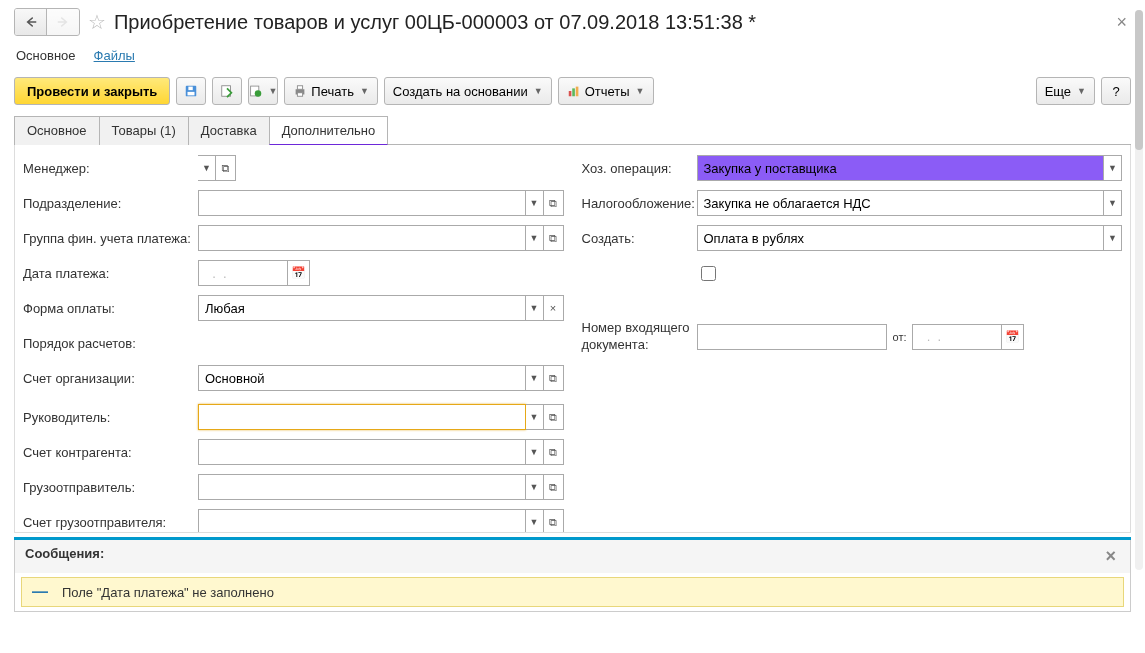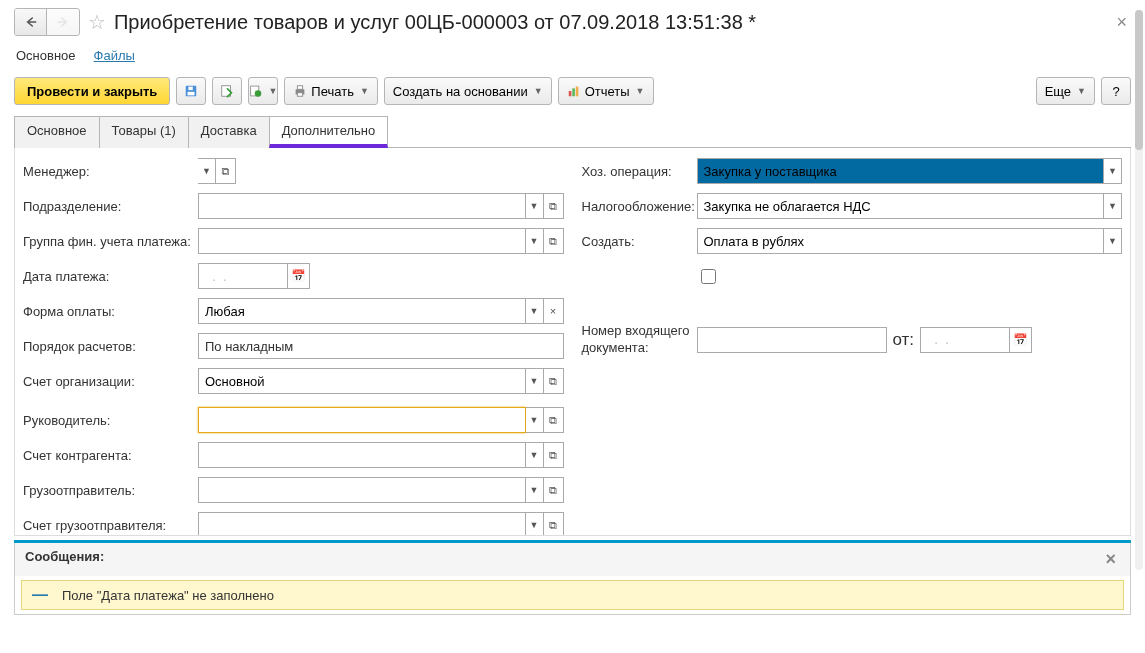--- a/index.html
+++ b/index.html
@@ -17,47 +17,47 @@
 .topnav-item { font-size: 13px; color: #333; cursor: pointer; }
 .topnav-link { color: #2a7ab0; text-decoration: underline; cursor: pointer; }
 .toolbar { display: flex; align-items: center; gap: 6px; margin-bottom: 10px; }
 .btn { height: 28px; border: 1px solid #b5b5b5; border-radius: 3px; background: linear-gradient(#fafafa,#eaeaea); display: inline-flex; align-items: center; padding: 0 8px; cursor: pointer; font-size: 13px; gap: 4px; }
 .btn-yellow { background: linear-gradient(#ffe97a,#ffd633); font-weight: bold; padding: 0 12px; }
 .btn-icon { width: 30px; padding: 0; justify-content: center; }
 .btn .caret { font-size: 9px; color: #666; margin-left: 2px; }
 .toolbar-spacer { flex: 1; }
 .tabs { display: flex; border-bottom: 1px solid #b5b5b5; margin-top: 4px; }
 .tab { padding: 6px 12px; border: 1px solid #b5b5b5; border-bottom: none; background: #f1f1f1; margin-right: -1px; cursor: pointer; position: relative; top: 1px; }
-.tab-active { background: #fff; border-bottom: 4px solid #6d28d9; }
+.tab-active { background: #fff; border-bottom: 1px solid #6d28d9; }
 .form-area { border: 1px solid #ddd; border-top: none; padding: 10px 8px 10px 8px; display: flex; gap: 18px; height: 388px; overflow: hidden; }
 .col { flex: 1; }
 .row { display: flex; align-items: center; margin-bottom: 9px; min-height: 26px; }
 .lbl { width: 175px; font-size: 13px; color: #333; }
 .lbl-right { width: 115px; font-size: 13px; color: #333; }
 .field { flex: 1; display: flex; }
 .input { flex: 1; height: 26px; border: 1px solid #aaa; padding: 0 6px; font-size: 13px; background: #fff; }
 .input-focused { border: 1px solid #e6a817; box-shadow: 0 0 2px rgba(230,168,23,0.8); }
 .dd-btn { width: 18px; height: 26px; border: 1px solid #aaa; border-left: none; background: #fff; display: flex; align-items: center; justify-content: center; font-size: 9px; color: #555; cursor: pointer; }
 .open-btn { width: 20px; height: 26px; border: 1px solid #aaa; border-left: none; background: #fff; display: flex; align-items: center; justify-content: center; font-size: 11px; color: #555; cursor: pointer; }
 .cal-btn { width: 22px; height: 26px; border: 1px solid #aaa; border-left: none; background: #fff; display: flex; align-items: center; justify-content: center; font-size: 12px; cursor: pointer; }
 .input-date { width: 90px; flex: none; color: #bbb; }
 .readonly { background: #fff; color: #333; display:flex; align-items:center; }
-.input-yellow { background: #0369a1; }
+.input-yellow { background: #8b5cf6; }
 .chk { width: 15px; height: 15px; margin-right: 6px; }
 .chkrow { display: flex; align-items: center; }
 .separator { height: 3px; background: #0099cc; margin-top: 4px; }
 .messages { border: 1px solid #ccc; border-top: none; }
 .msg-header { display: flex; justify-content: space-between; padding: 6px 10px; font-weight: bold; background: #f5f5f5; }
 .msg-list { padding: 4px 6px; }
 .msg-item { background: #fff8cf; border: 1px solid #e8d77a; padding: 5px 10px; display: flex; align-items: center; gap: 14px; font-size: 13px; }
 .msg-dash { color: #2a7ab0; font-weight: bold; font-size: 16px; }
 .scrollbar { position: absolute; right: 2px; top: 10px; width: 8px; height: 560px; background: #f0f0f0; border-radius: 4px; }
 .scrollthumb { position: absolute; top: 0; width: 8px; height: 140px; background: #c8c8c8; border-radius: 4px; }
 .icon-svg { width:14px; height:14px; }
-.from-lbl { font-size:17px; margin: 0 6px; }
+.from-lbl { font-size:11px; margin: 0 6px; }
 </style>
 </head>
 <body>
 
 <div class="window">
   <div class="titlebar">
     <div class="nav-btn-group">
       <button class="nav-btn">
           <svg class="icon-svg" viewBox="0 0 16 16">
             <path d="M10 3 L4 8 L10 13 M4 8 H14" stroke="#555" stroke-width="1.5" fill="none"></path>
@@ -173,23 +173,20 @@
       <div class="row">
           <div class="lbl">Форма оплаты:</div>
           <div class="field">
             <input class="input" value="Любая" style="">
             <div class="dd-btn">▼</div>
             <div class="open-btn">×</div>
           </div>
         </div>
       <div class="row">
           <div class="lbl">Порядок расчетов:</div>
-          <div class="field">
-            <div class="input readonly">По накладным</div>
-          </div>
         </div>
       <div class="row">
           <div class="lbl">Счет организации:</div>
           <div class="field">
             <input class="input" value="Основной" style="">
             <div class="dd-btn">▼</div>
             <div class="open-btn">⧉</div>
           </div>
         </div>
       <div class="row" style="margin-top:13px">

